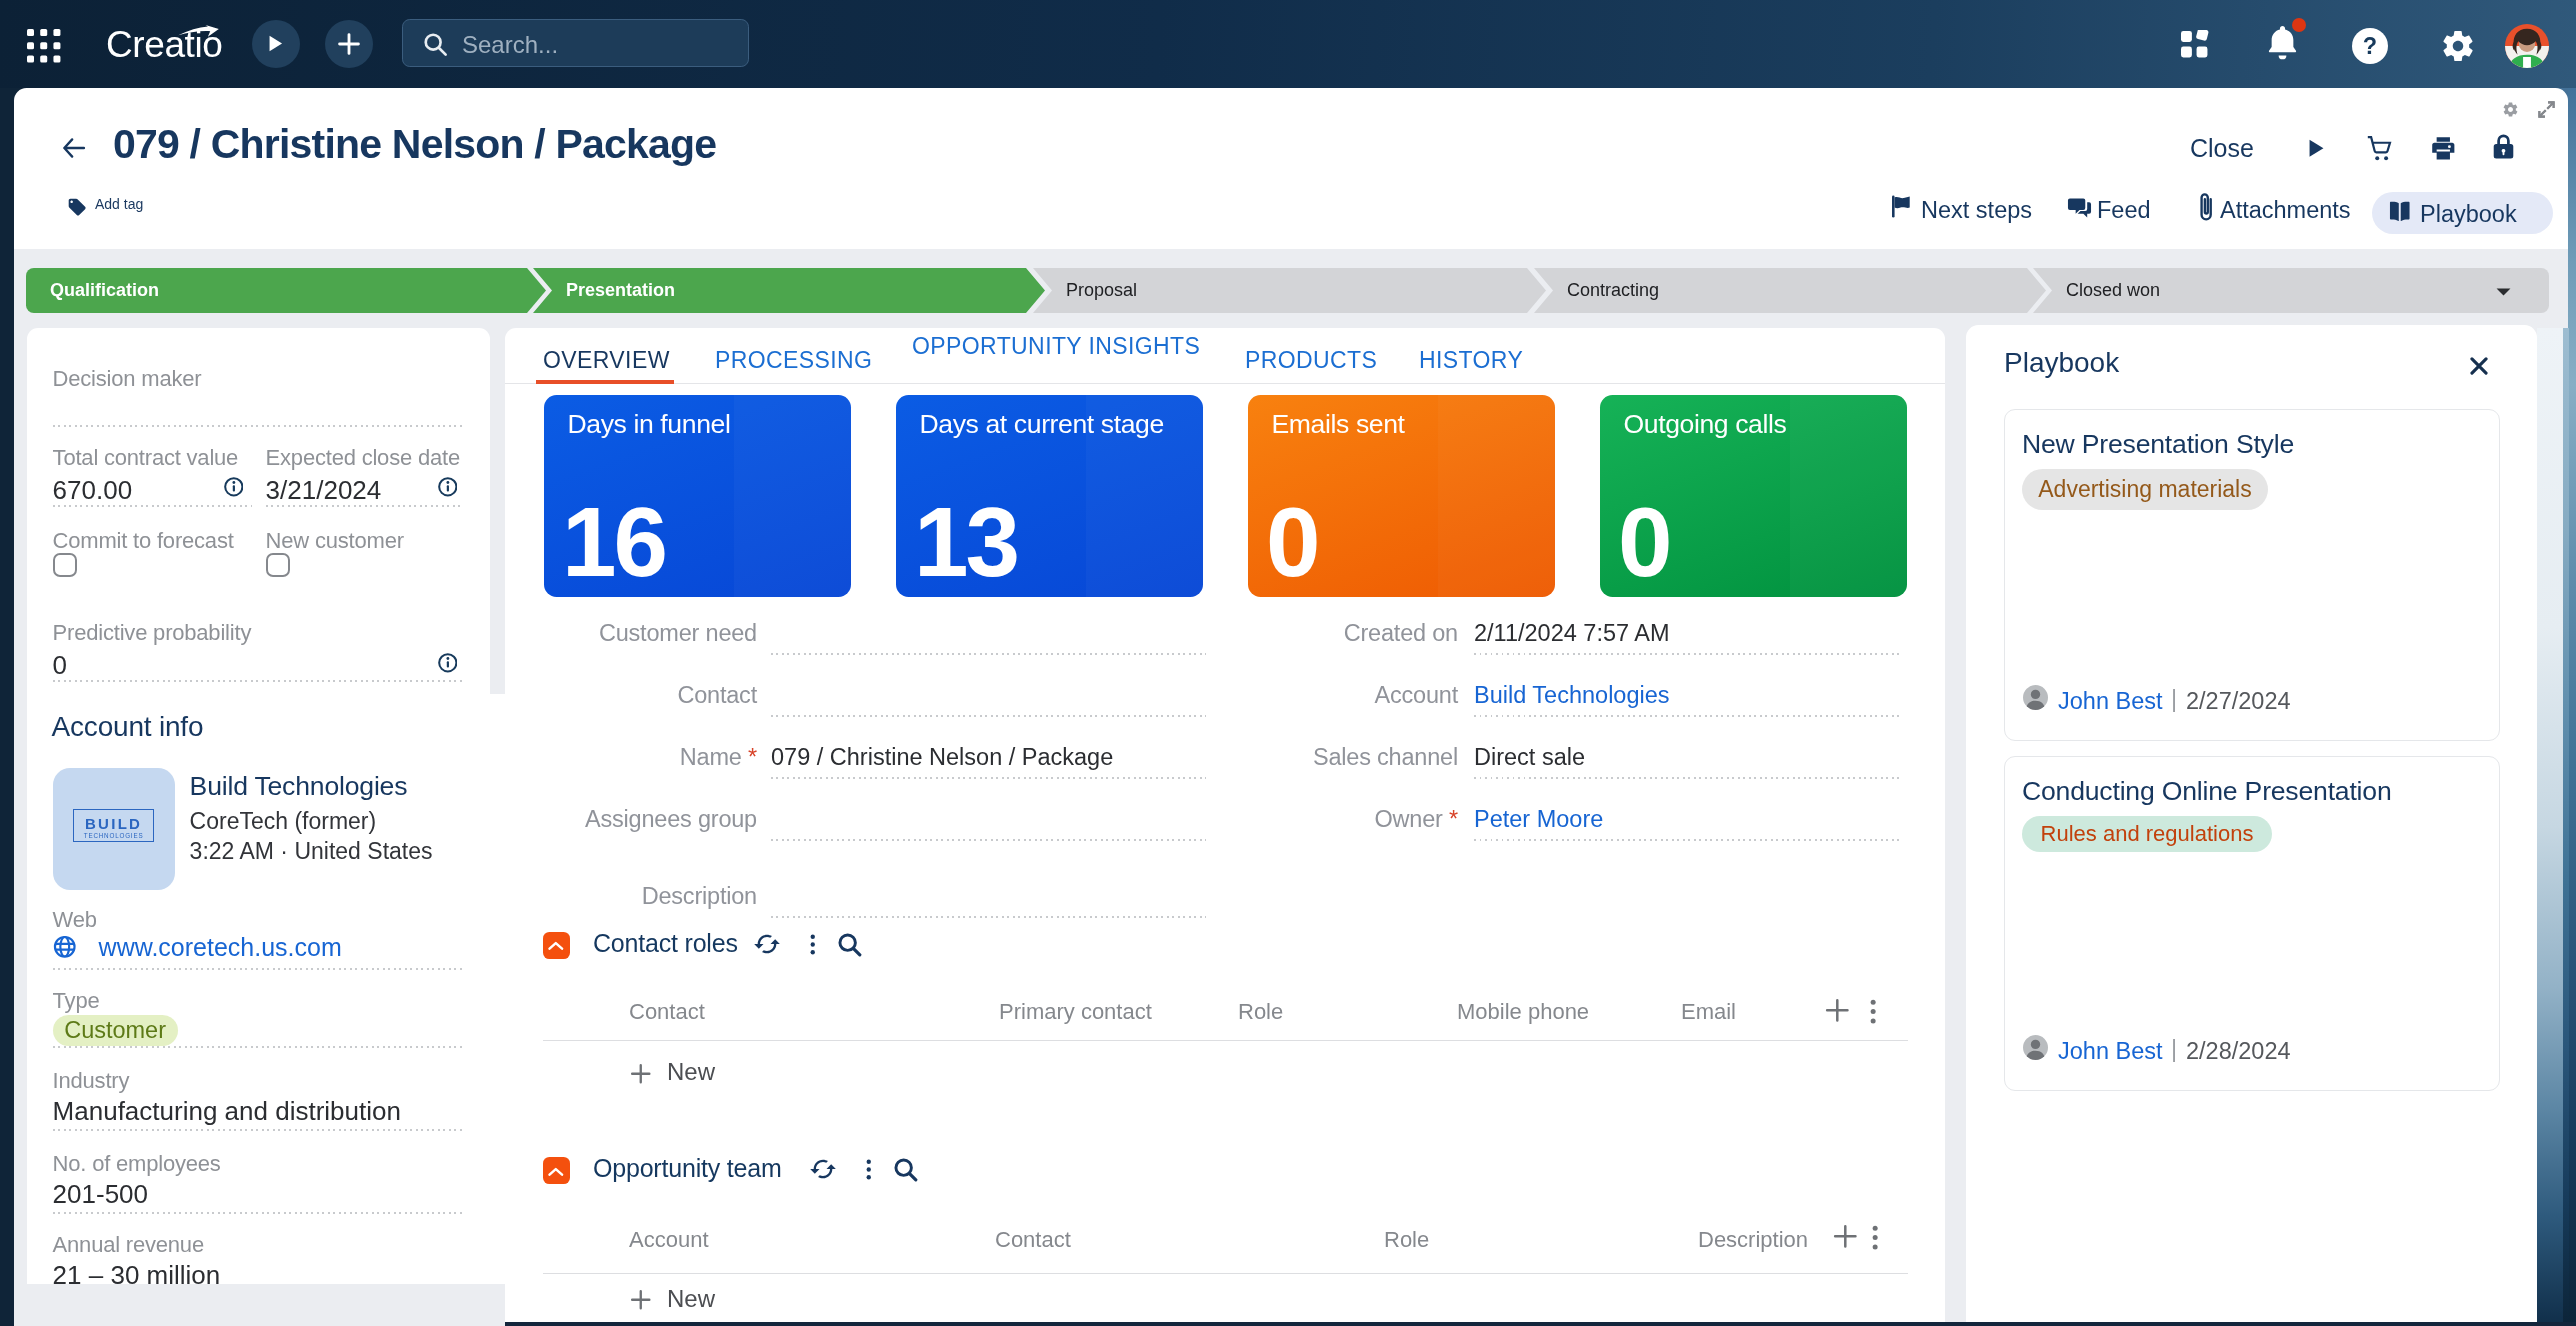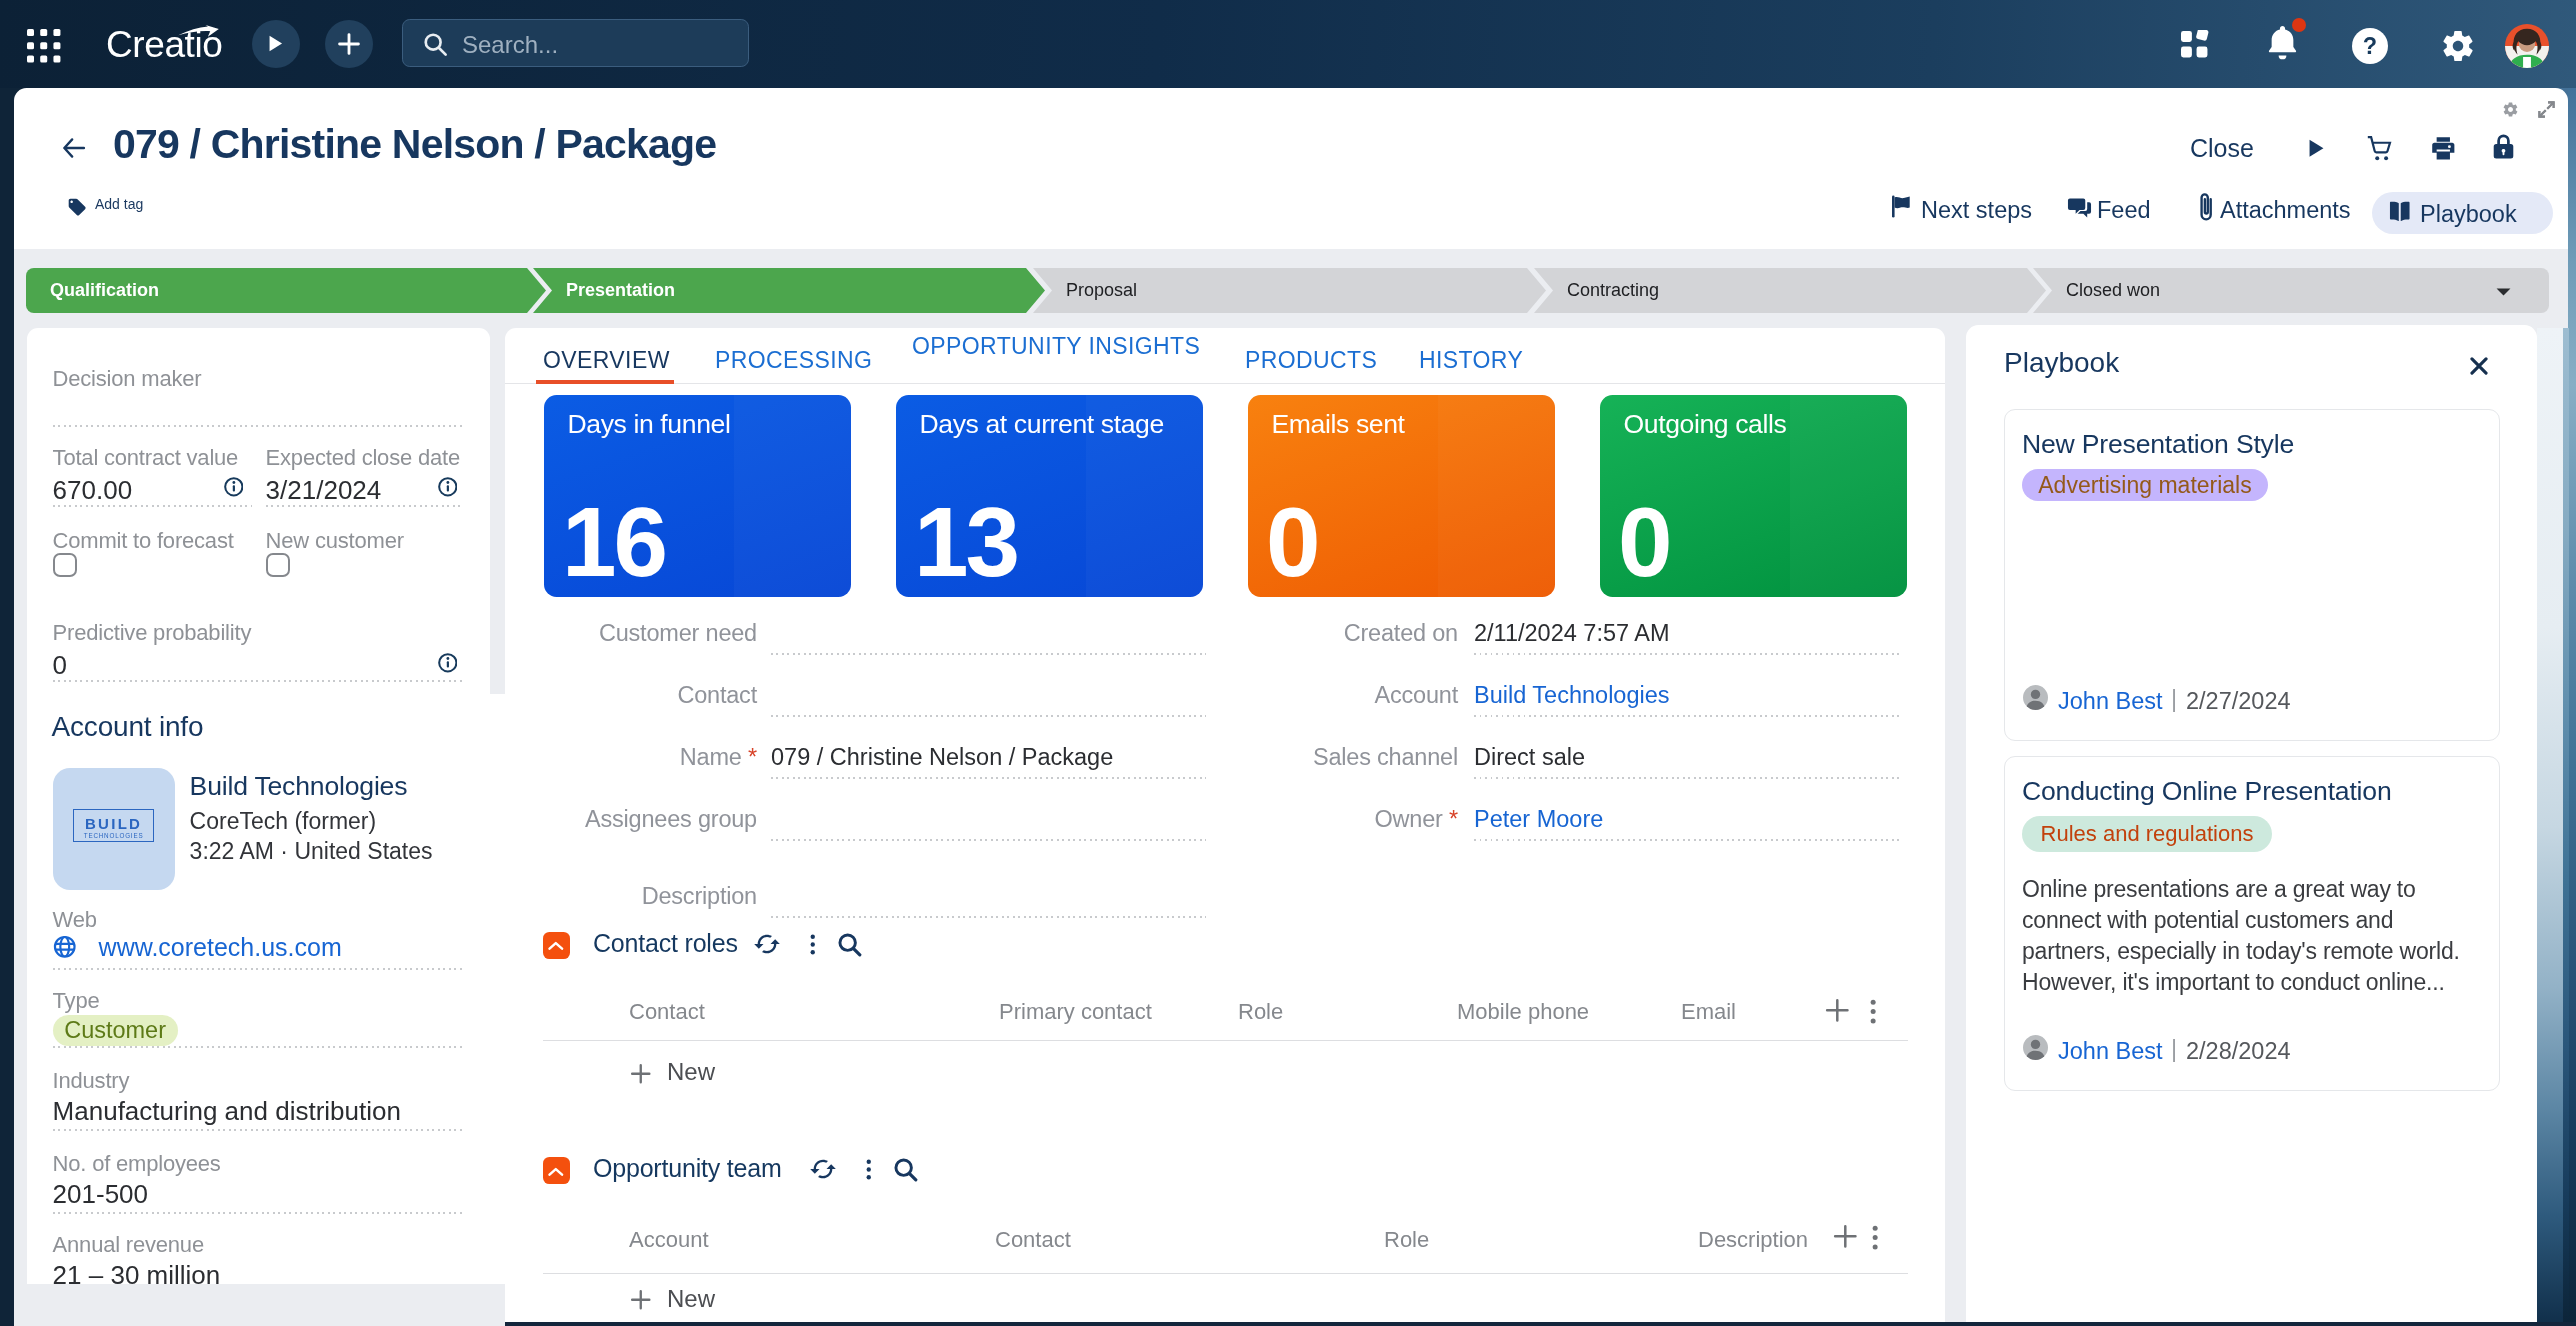--- a/index.html
+++ b/index.html
@@ -408,40 +408,39 @@
 </div>
 
 <div class="card" id="cardP" style="left:1966px;top:325px;width:571px;height:1001px;border-radius:12.5px 12.5px 0 0">
   <div class="a" style="left:38px;top:22px;font-size:28px;color:#17375f">Playbook</div>
   <svg class="a" style="left:504px;top:32px" width="18" height="18" viewBox="0 0 23 23">
       <path d="M2.5 2.5l18 18M20.5 2.5l-18 18" stroke="#16304f" stroke-width="4" stroke-linecap="round"></path>
     </svg>
 
   <div class="a" style="left:38px;top:84px;width:496px;height:332px;border:1.6px solid #e5e7ea;border-radius:11px">
     <div class="a" style="left:17px;top:19px;font-size:26.6px;color:#17375f;letter-spacing:-0.2px">New Presentation Style</div>
-    <div class="a pill" style="left:17px;top:59px;width:246px;height:32px;background:#c4b5fd">
+    <div class="a pill" style="left:17px;top:59px;width:246px;height:41px;background:#e5e5e5">
         <span style="font-size:23px;color:#94591a">Advertising materials</span>
       </div>
     <div class="a" style="left:18px;top:275px;width:25px;height:25px;border-radius:50%;background:#b9bcbf;overflow:hidden">
         <svg width="25" height="25" viewBox="0 0 32 32">
           <circle cx="16" cy="12" r="6" fill="#6f7276"></circle>
           <path d="M4 32c0-8 5-12 12-12s12 4 12 12z" fill="#6f7276"></path>
         </svg>
       </div>
     <div class="a" style="left:53px;top:278px;font-size:23.5px;color:#1765d3">John Best</div>
     <div class="a" style="left:166px;top:276px;font-size:23.5px;color:#9b9ea3">|</div>
     <div class="a" style="left:181px;top:278px;font-size:23.5px;color:#55585c">2/27/2024</div>
   </div>
 
   <div class="a" style="left:38px;top:431px;width:496px;height:335px;border:1.6px solid #e5e7ea;border-radius:11px">
     <div class="a" style="left:17px;top:19px;font-size:26.6px;color:#17375f;letter-spacing:-0.2px">Conducting Online Presentation</div>
     <div class="a pill" style="left:17px;top:59px;width:250px;height:36px;background:#cde9dd">
         <span style="font-size:22px;color:#c2410c">Rules and regulations</span>
       </div>
-    <div class="a" style="left:17px;top:117px;font-size:23px;line-height:31px;color:#3a3c40;letter-spacing:-0.2px">Online presentations are a great way to<br>connect with potential customers and<br>partners, especially in today's remote world.<br>However, it's important to conduct online...</div>
     <div class="a" style="left:18px;top:278px;width:25px;height:25px;border-radius:50%;background:#b9bcbf;overflow:hidden">
         <svg width="25" height="25" viewBox="0 0 32 32">
           <circle cx="16" cy="12" r="6" fill="#6f7276"></circle>
           <path d="M4 32c0-8 5-12 12-12s12 4 12 12z" fill="#6f7276"></path>
         </svg>
       </div>
     <div class="a" style="left:53px;top:281px;font-size:23.5px;color:#1765d3">John Best</div>
     <div class="a" style="left:166px;top:279px;font-size:23.5px;color:#9b9ea3">|</div>
     <div class="a" style="left:181px;top:281px;font-size:23.5px;color:#55585c">2/28/2024</div>
   </div>

